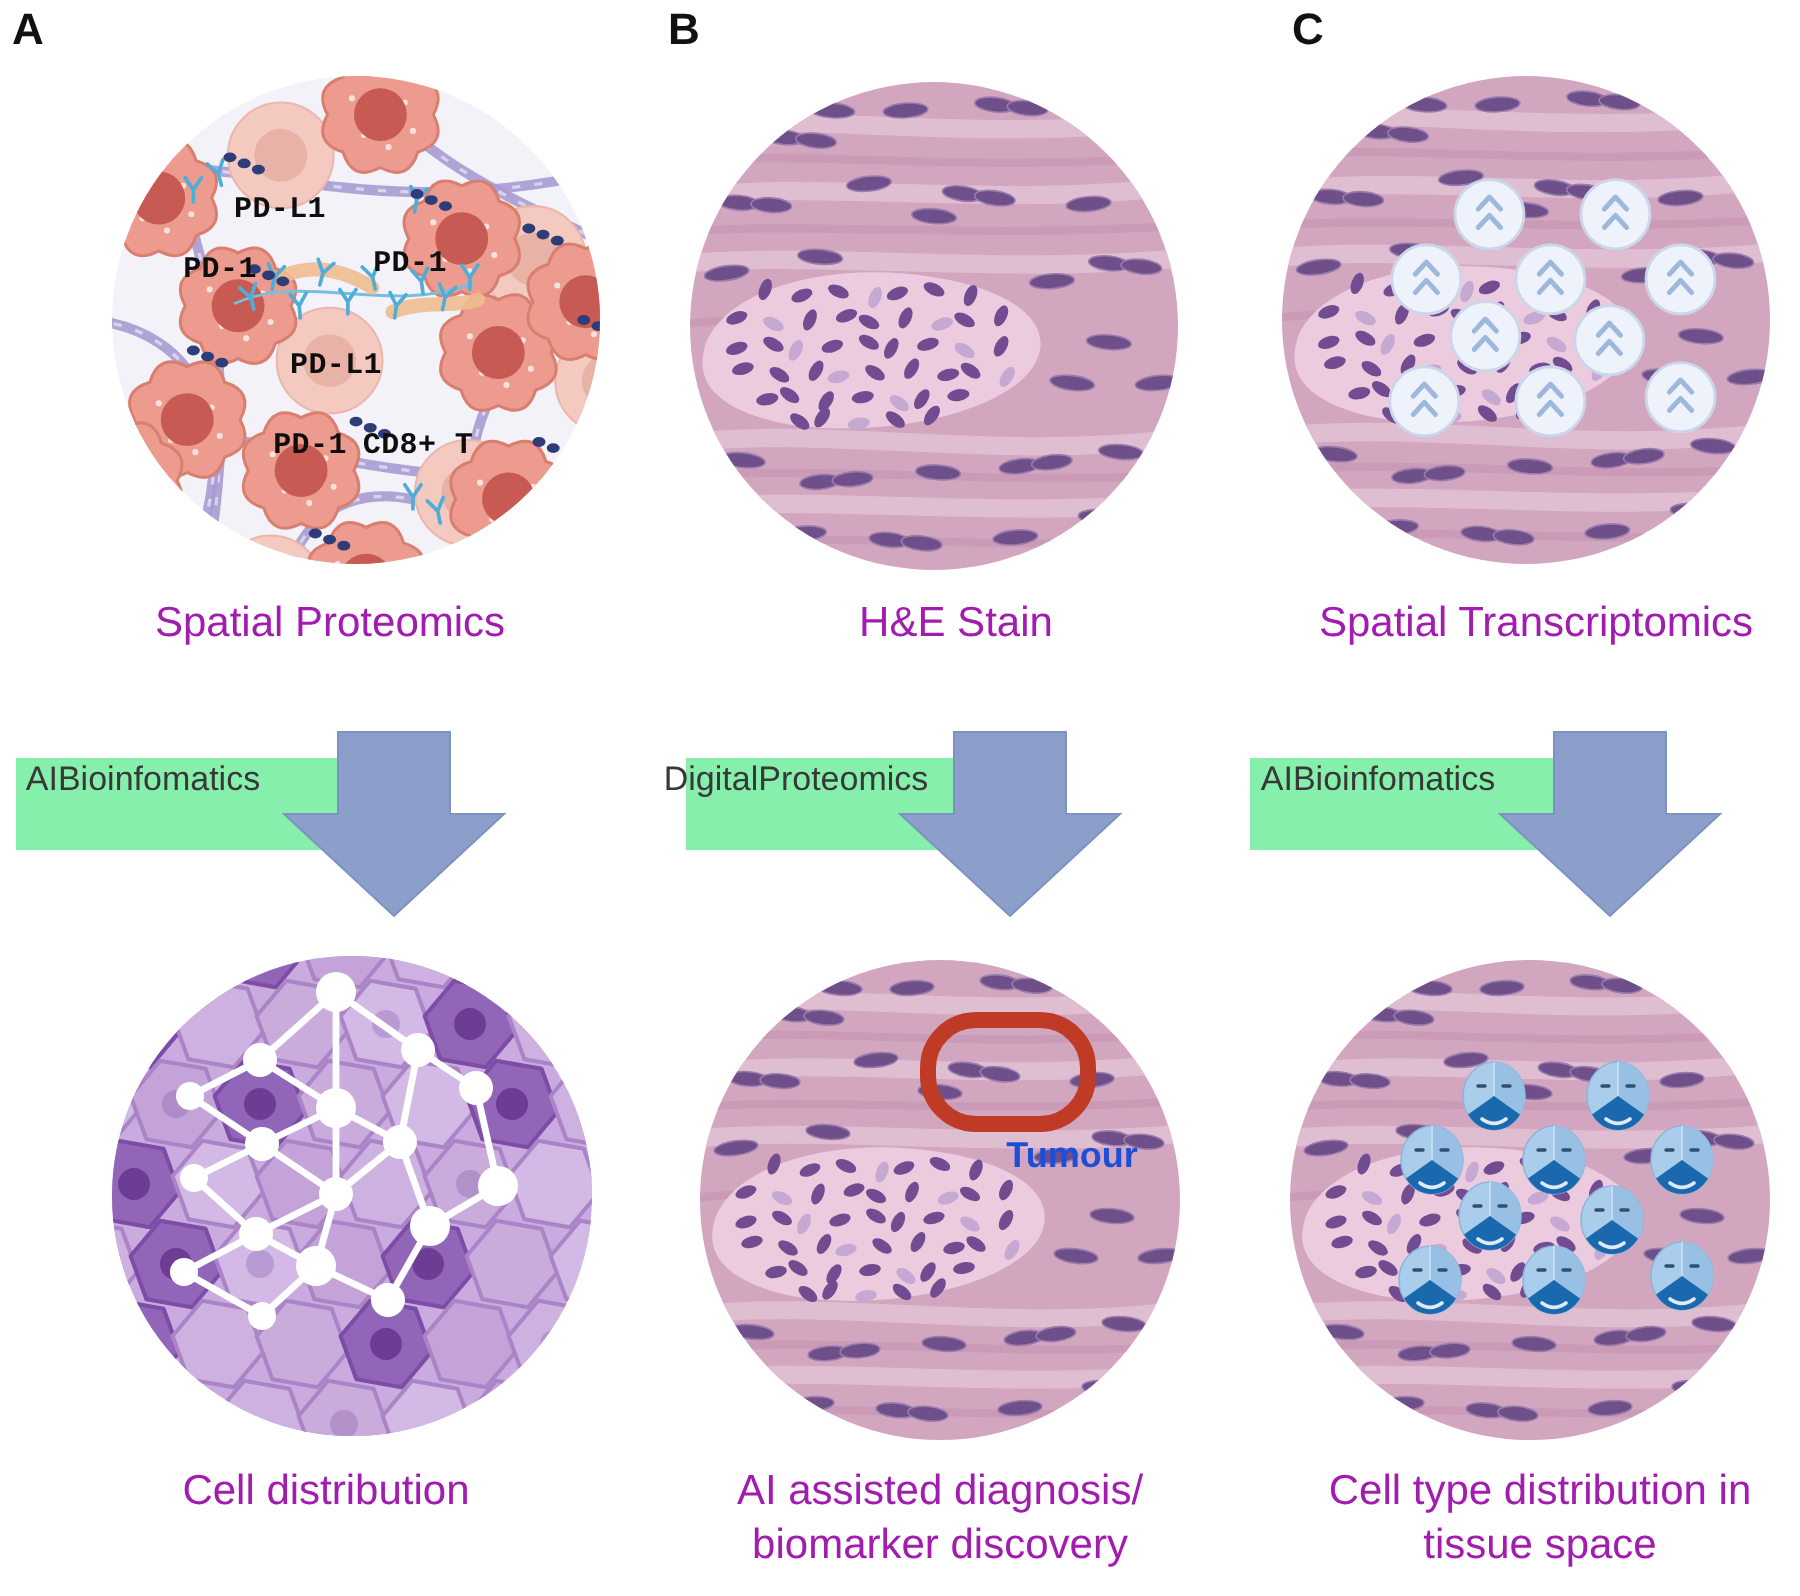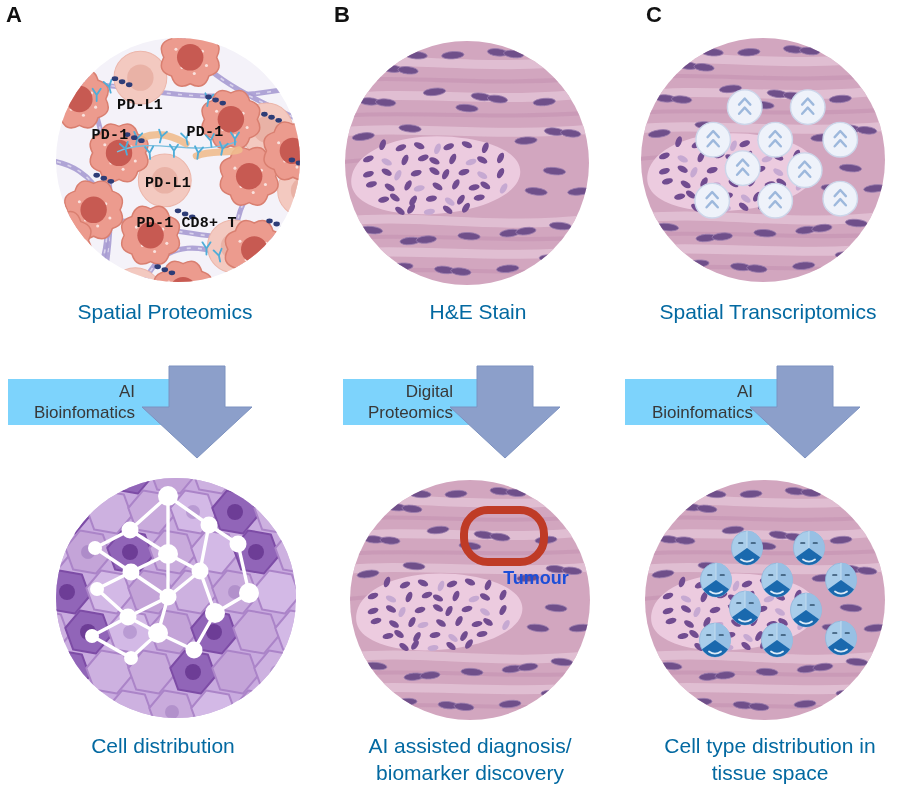--- a/index.html
+++ b/index.html
@@ -2,23 +2,23 @@
 <html><head>
 <meta charset="utf-8">
 <style>
   html,body{margin:0;padding:0;background:#fff;}
   .figure{position:relative;width:900px;height:798px;background:#ffffff;overflow:hidden;
           font-family:"Liberation Sans", sans-serif;}
   .panel{position:absolute;top:0;width:300px;height:798px;}
   .letter{position:absolute;top:2px;font-weight:700;font-size:22px;color:#111;}
   .circle-wrap{position:absolute;}
   svg.circle{width:100%;height:100%;border-radius:50%;display:block;}
-  .caption{position:absolute;text-align:center;font-size:21px;line-height:27px;color:#0369a1;}
-  .process-box{position:absolute;height:46px;background:#7dd3fc;box-sizing:border-box;
-               display:flex;flex-direction:column;justify-content:center;text-align:right;
+  .caption{position:absolute;text-align:center;font-size:21px;line-height:27px;color:#a21caf;}
+  .process-box{position:absolute;height:46px;background:#86efac;box-sizing:border-box;
+               display:flex;flex-direction:row;justify-content:center;text-align:right;
                font-size:17px;line-height:21px;color:#383838;}
   svg.arrow{position:absolute;width:110px;height:92px;overflow:visible;}
   .marker{position:absolute;transform:translate(-50%,-50%);font-weight:700;font-size:15px;
           color:#0e0e0e;white-space:nowrap;letter-spacing:.2px;}
   .tumour-label{position:absolute;transform:translate(-50%,-50%);font-weight:700;font-size:18px;
           color:#1d4ed8;white-space:nowrap;}
   .hidden-defs{position:absolute;width:0;height:0;}
 </style>
 </head>
 <body>

